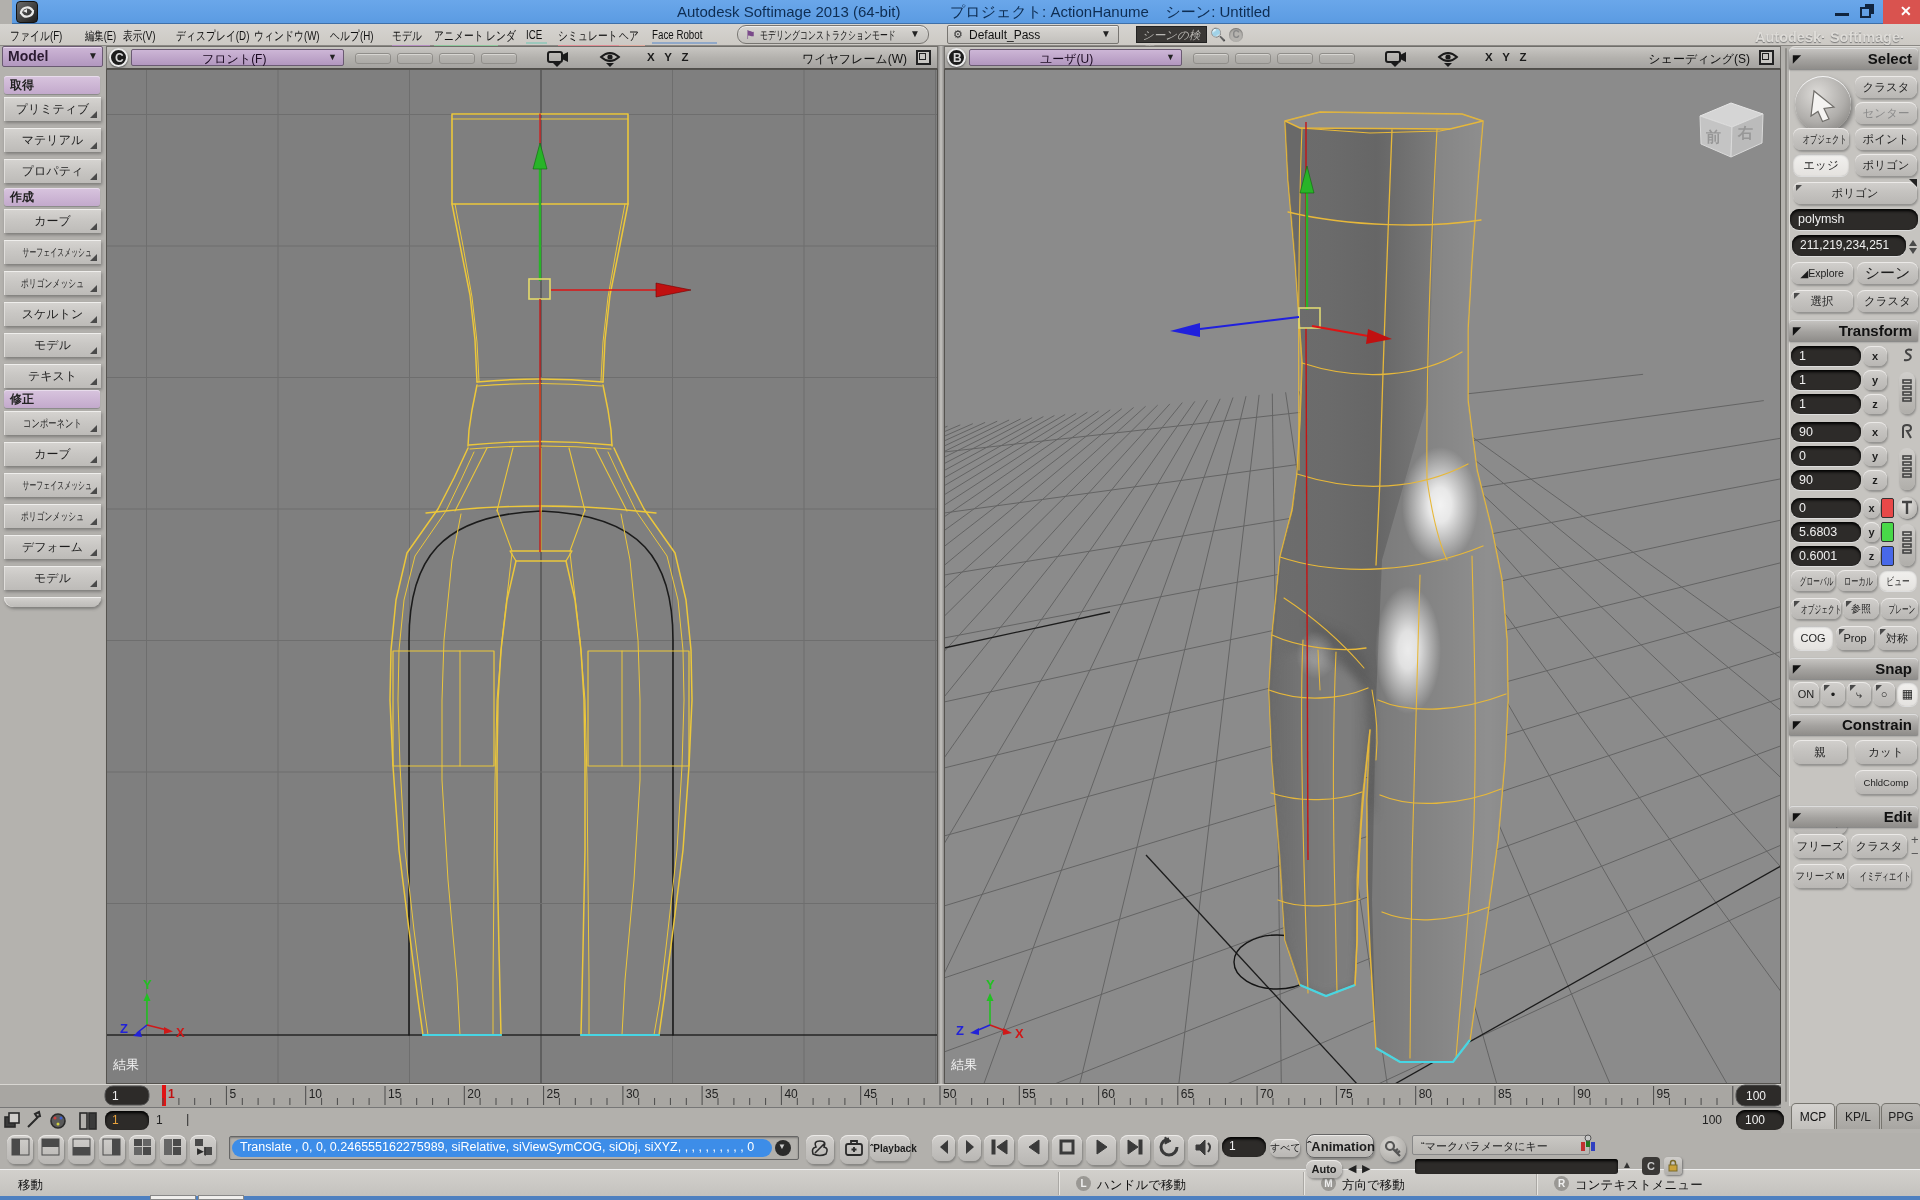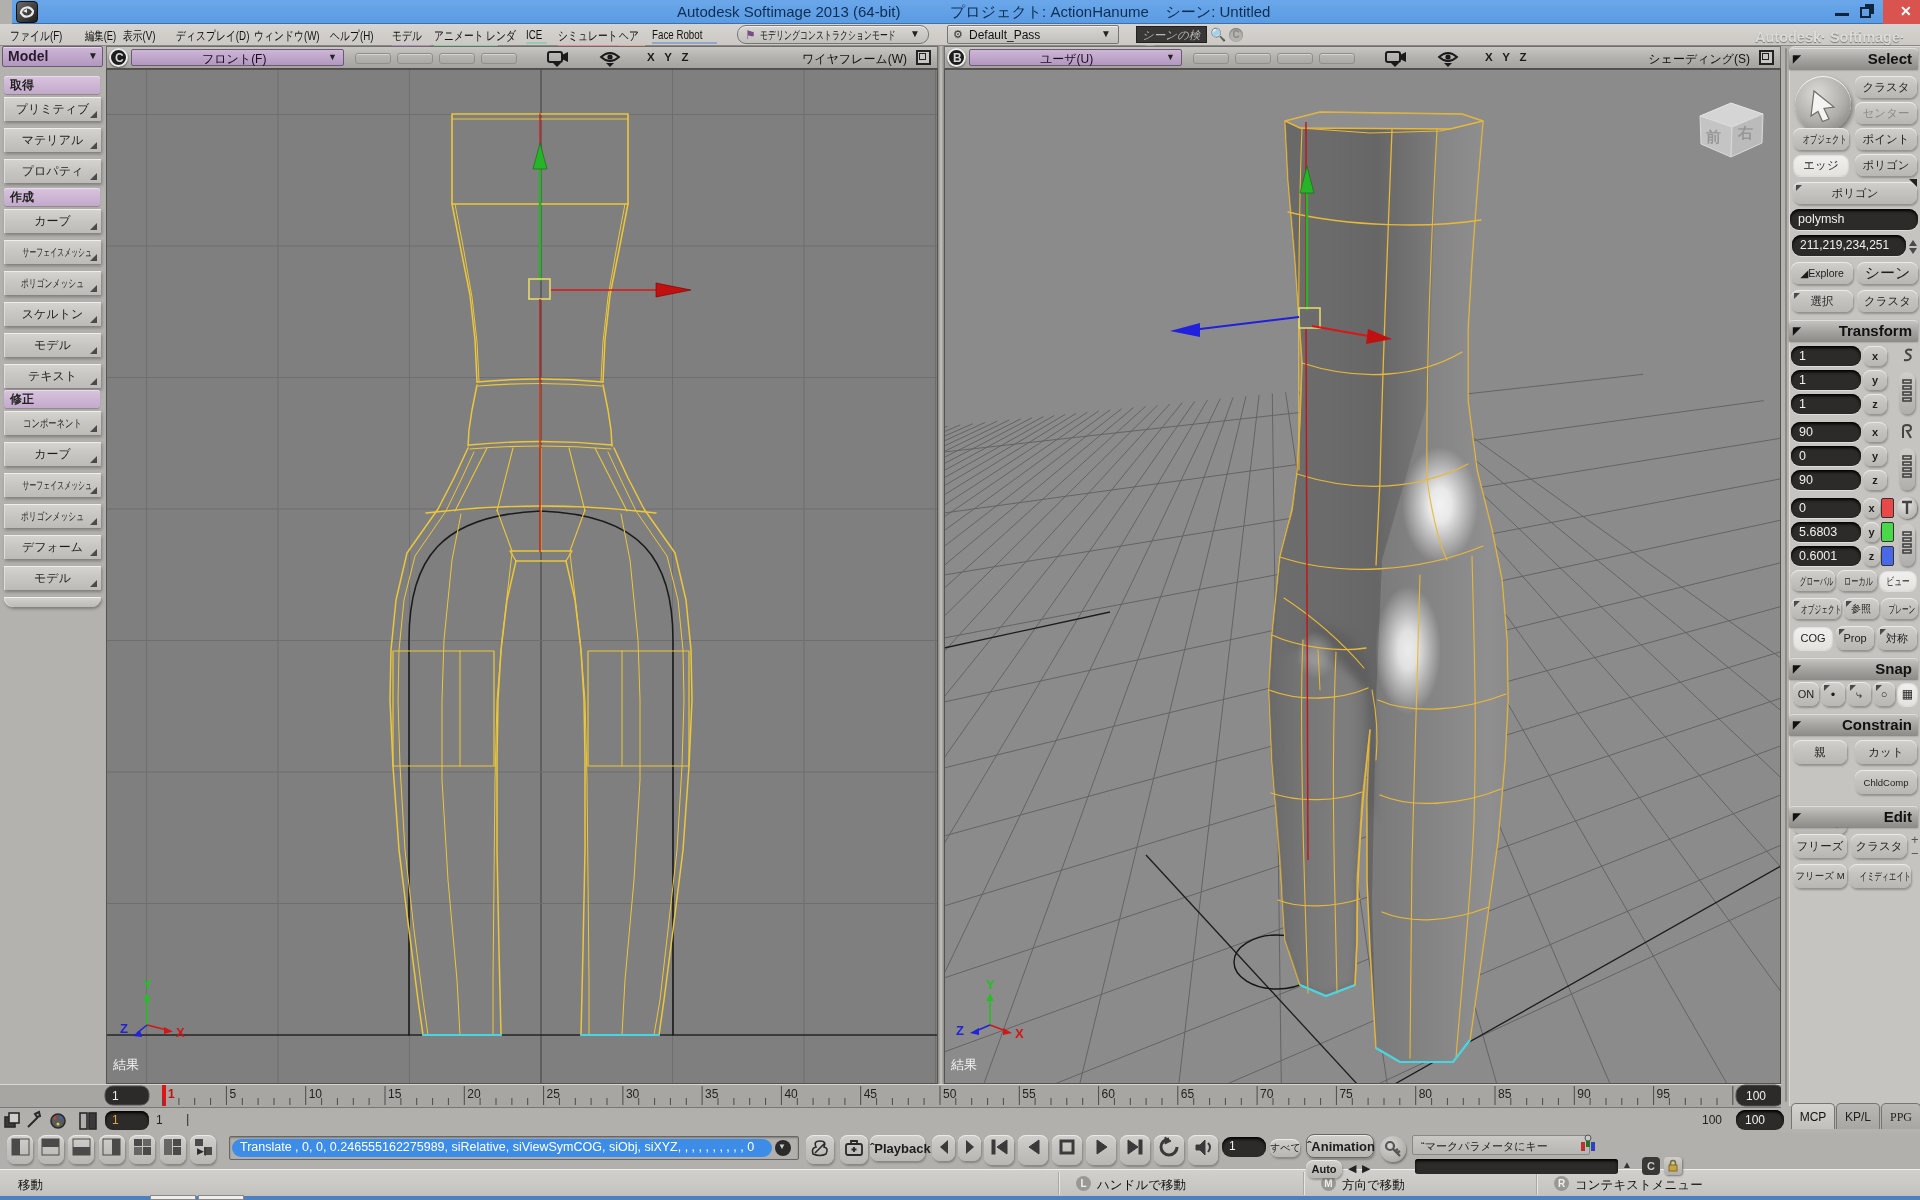--- a/index.html
+++ b/index.html
@@ -630,21 +630,21 @@
       </div>
       <div class="mbtn" style="left:68px;top:818px;width:62px;height:24px;font-size:11px;color:#1d1d1d;">
         <span>
           <span class="jp" style="transform:scale(0.65,1);transform-origin:50% 50%;">イミディエイト</span>
         </span>
       </div>
       <span class="abs" style="left:130px;top:786px;font-size:13px;color:#555;">+</span>
       <span class="abs" style="left:130px;top:800px;font-size:13px;color:#555;">−</span>
       <div class="abs" style="left:10px;top:1057px;width:44px;height:26px;background:linear-gradient(180deg,#d4d2cf,#c2c0bc);border:1px solid #77756f;border-bottom:none;border-radius:5px 5px 0 0;font-size:12px;text-align:center;line-height:26px;color:#111;">MCP</div>
       <div class="abs" style="left:55px;top:1057px;width:44px;height:26px;background:linear-gradient(180deg,#bab8b4,#a8a6a2);border:1px solid #77756f;border-bottom:none;border-radius:5px 5px 0 0;font-size:12px;text-align:center;line-height:26px;color:#222;">KP/L</div>
-      <div class="abs" style="left:100px;top:1057px;width:40px;height:26px;background:linear-gradient(180deg,#bab8b4,#a8a6a2);border:1px solid #77756f;border-bottom:none;border-radius:5px 5px 0 0;font-size:12px;text-align:center;line-height:26px;color:#222;font-family:Liberation Serif, serif;">PPG</div>
+      <div class="abs" style="left:100px;top:1057px;width:40px;height:26px;background:linear-gradient(180deg,#bab8b4,#a8a6a2);border:1px solid #77756f;border-bottom:none;border-radius:5px 5px 0 0;font-size:12px;text-align:center;line-height:26px;color:#222;">PPG</div>
     </div>
     <svg class="abs" style="left:0;top:1084px;" width="1781" height="23">
       <rect x="0" y="0" width="1781" height="23" fill="#a8a6a2"></rect>
       <rect x="0" y="0" width="1781" height="1" fill="#d8d6d2"></rect>
       <rect x="105" y="2" width="44" height="19" rx="8" fill="#2d2b29" stroke="#555" stroke-width="1"></rect>
       <text x="112" y="16" fill="#f0f0f0" font-size="12">1</text>
       <rect x="162" y="1" width="4" height="21" fill="#e01414"></rect>
       <text x="168" y="14" fill="#c01010" font-size="12" font-weight="bold">1</text>
       <line x1="163.0" y1="14" x2="163.0" y2="21" stroke="#4a4a4a" stroke-width="1"></line>
       <line x1="178.9" y1="14" x2="178.9" y2="21" stroke="#4a4a4a" stroke-width="1"></line>
@@ -827,21 +827,21 @@
           <span style="position:absolute;left:3px;top:2px;color:#ccc;font-size:8px;">▼</span>
         </div>
       </div>
       <div class="mbtn" style="left:806px;top:2px;width:28px;height:29px;"><svg width="26" height="26" viewBox="0 0 26 26">
           <path d="M6,19 Q4,13 9,12 Q6,6 13,6 Q20,6 17,12 Q22,13 19,19 Q13,22 6,19 z M8,18 L18,8" stroke="#2a2a2a" stroke-width="1.6" fill="none"></path>
         </svg></div>
       <div class="mbtn" style="left:840px;top:2px;width:28px;height:29px;"><svg width="26" height="26" viewBox="0 0 26 26">
           <rect x="5" y="9" width="16" height="11" rx="2" fill="none" stroke="#2a2a2a" stroke-width="1.8"></rect>
           <path d="M10,9 V6 h6 v3 M13,12 v5 M10.5,14.5 h5" stroke="#2a2a2a" stroke-width="1.8" fill="none"></path>
         </svg></div>
-      <div class="mbtn" style="left:870px;top:2px;width:55px;height:26px;font-size:13px;font-weight:bold;">
+      <div class="mbtn" style="left:870px;top:2px;width:40px;height:26px;font-size:10px;font-weight:bold;">
         <span>ˆPlayback</span>
       </div>
       <div class="mbtn" style="left:932px;top:2px;width:23px;height:26px;"><svg width="24" height="24" viewBox="0 0 24 24">
           <path d="M16,5 L8,12 L16,19 z" fill="#3a3a3a"></path>
         </svg></div>
       <div class="mbtn" style="left:958px;top:2px;width:23px;height:26px;"><svg width="24" height="24" viewBox="0 0 24 24">
           <path d="M8,5 L16,12 L8,19 z" fill="#3a3a3a"></path>
         </svg></div>
       <div class="mbtn" style="left:984px;top:2px;width:30px;height:30px;"><svg width="25" height="25" viewBox="0 0 25 25">
           <g fill="#3a3a3a" stroke="#3a3a3a">

